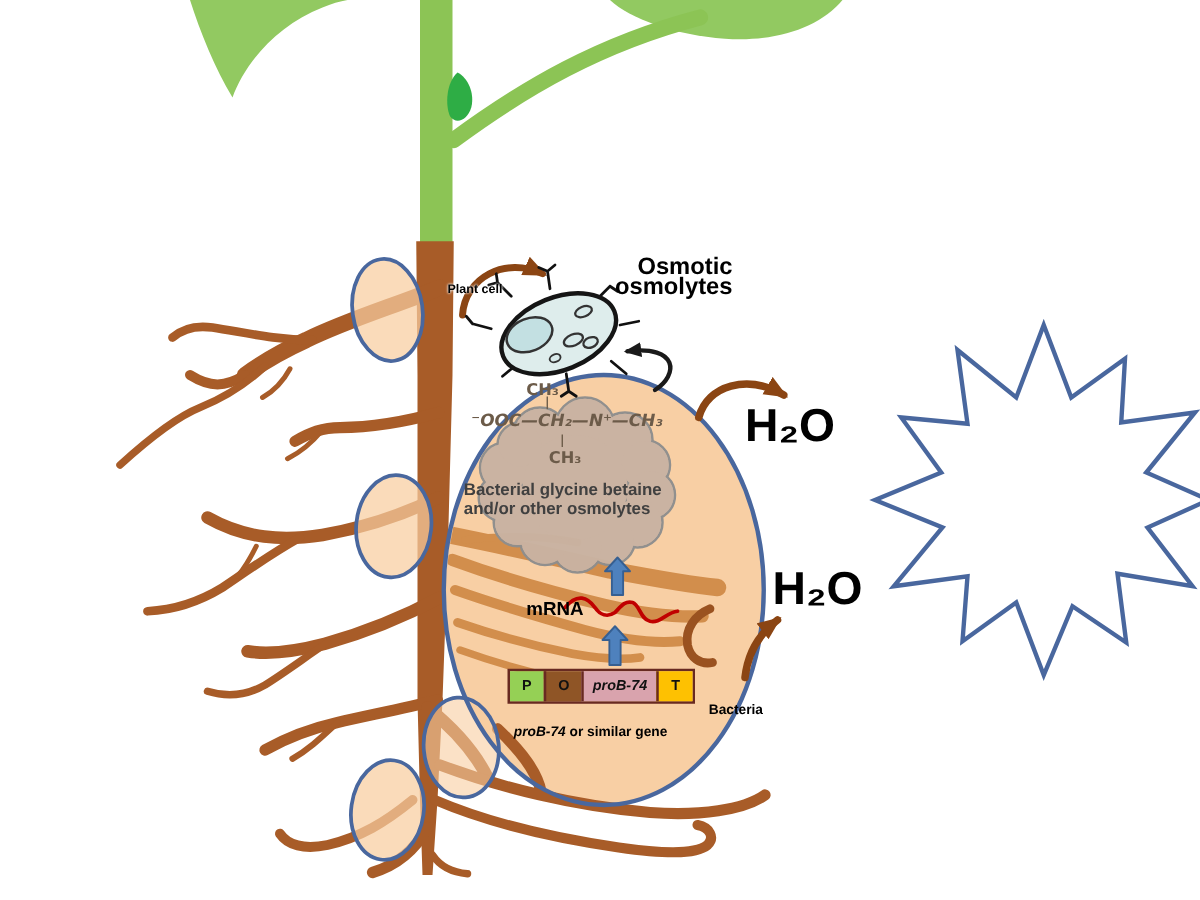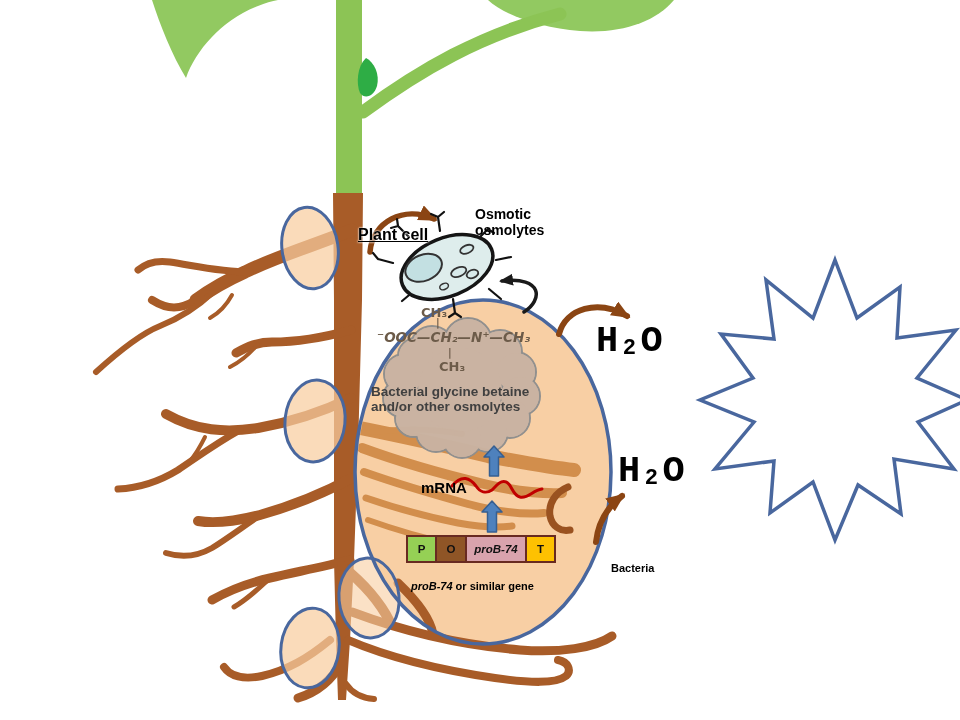--- a/index.html
+++ b/index.html
@@ -1,40 +1,40 @@
 <!DOCTYPE html>
 <html><head>
 <meta charset="utf-8">
 <style>
   html,body{margin:0;padding:0;background:#fff;}
   #stage{position:relative;width:960px;height:720px;overflow:hidden;background:#fff;
          font-family:"Liberation Sans","DejaVu Sans",sans-serif;}
   #art{position:absolute;left:0;top:0;}
   .lbl{position:absolute;color:#000;font-weight:bold;white-space:nowrap;}
-  .plant-cell-lbl{left:358px;top:226px;font-size:16px;text-shadow:0 0 2px #fff,0 0 2px #fff;text-decoration:underline;}
-  .osmotic{left:475px;top:206px;font-size:14px;line-height:16px;}
+  .plant-cell-lbl{left:358px;top:226px;font-size:10px;text-shadow:0 0 2px #fff,0 0 2px #fff;}
+  .osmotic{left:492px;top:206px;font-size:19px;line-height:16px;text-align:right;}
   .chem{color:#6C5B49;font-family:"DejaVu Sans","Liberation Sans",sans-serif;}
   .chem-top{left:421px;top:305px;font-size:13px;}
   .chem-bond1{left:436px;top:317px;font-size:10px;}
   .chem-main{left:377px;top:329px;font-size:13.5px;font-style:italic;}
   .chem-bond2{left:448px;top:347px;font-size:10px;}
   .chem-bottom{left:439px;top:359px;font-size:13px;}
   .osmolytes{left:371px;top:384px;font-size:13.5px;line-height:15px;color:#404040;}
   .mrna{left:421px;top:479px;font-size:15px;}
   .generow{position:absolute;left:406px;top:535px;display:flex;border:2px solid #682A21;height:24px;}
   .gcell{display:flex;align-items:center;justify-content:center;font-size:11.5px;font-weight:bold;color:#111;}
   .gcell+.gcell{border-left:2px solid #682A21;}
   .g-p{width:27px;background:#95D055;}
   .g-o{width:28px;background:#8F5526;}
   .g-prob{width:58px;background:#D9A3AD;font-style:italic;}
   .g-t{width:27px;background:#FEC101;}
   .gene-caption{left:411px;top:580px;font-size:11px;}
   .gene-caption .it{font-style:italic;}
-  .bacteria{left:567px;top:562px;font-size:11px;margin-left:44px;}
-  .h2o{font-size:37px;font-family:Liberation Mono, monospace;}
+  .bacteria{left:567px;top:562px;font-size:11px;}
+  .h2o{font-size:37px;font-family:Liberation Sans, sans-serif;}
   .h2o-top{left:596px;top:320px;}
   .h2o-bottom{left:618px;top:450px;}
   .salt{left:728px;top:390px;width:200px;text-align:center;font-size:21px;white-space:nowrap;}
 </style>
 </head>
 <body>
 
 <div id="stage">
 
 <svg id="art" width="960" height="720" viewBox="0 0 960 720">

